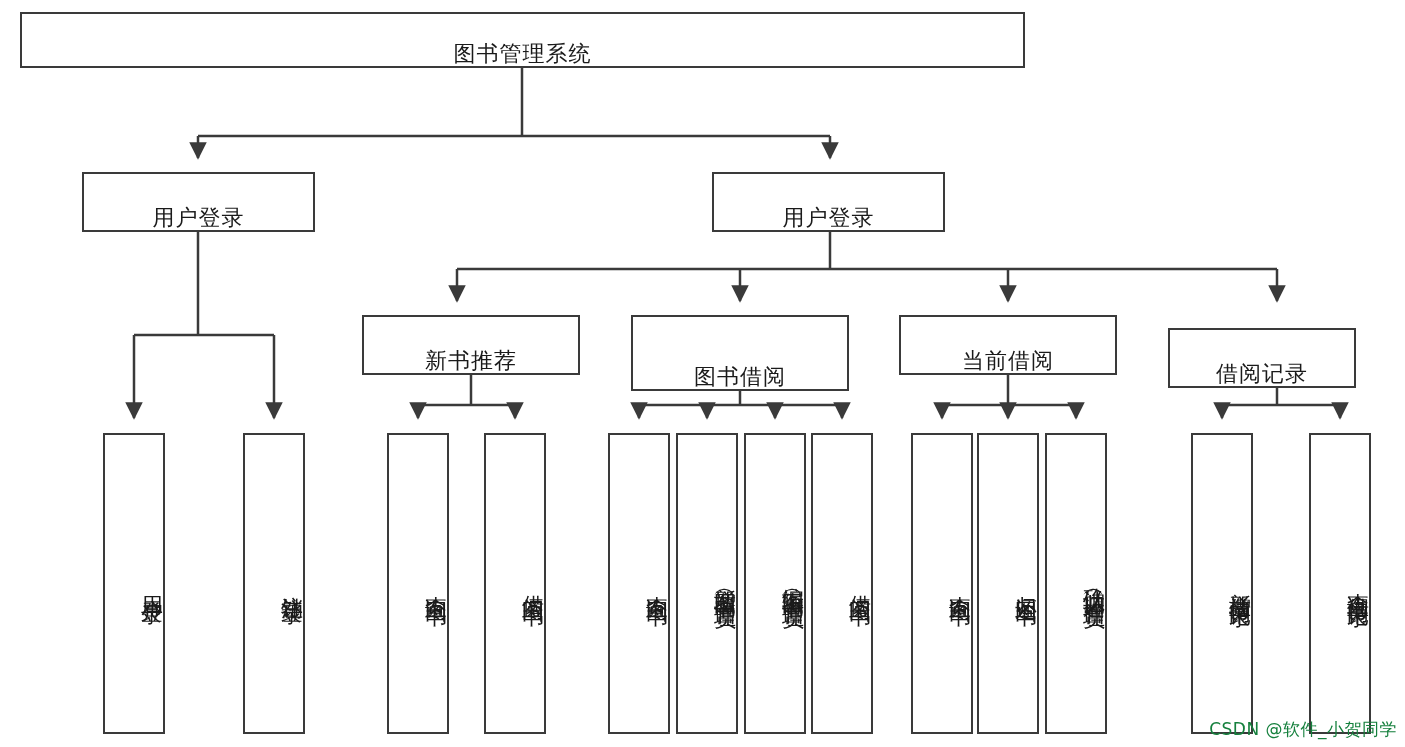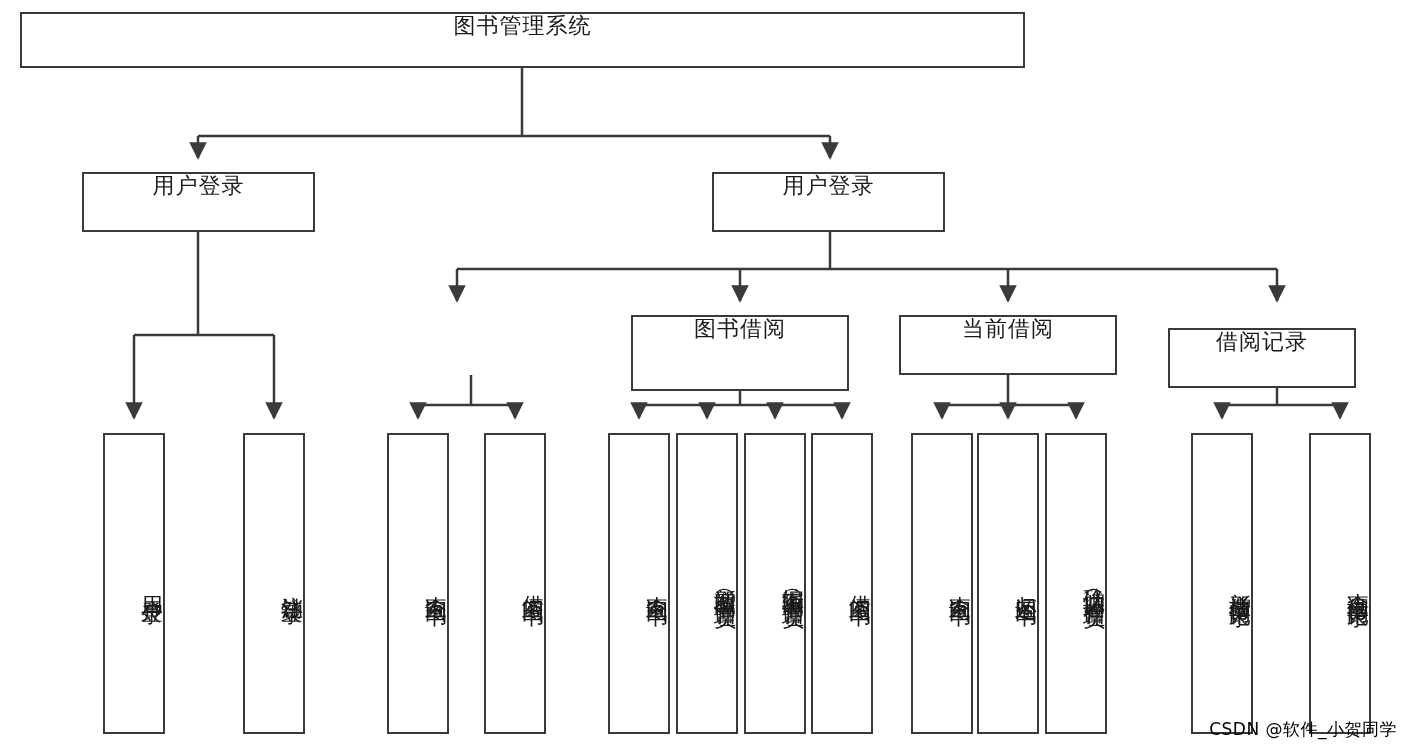--- a/index.html
+++ b/index.html
@@ -24,21 +24,21 @@
     width: 1405px;
     height: 747px;
     pointer-events: none;
   }
   .node {
     position: absolute;
     box-sizing: border-box;
     background: #ffffff;
     border: 2px solid #3a3a3a;
     display: flex;
-    align-items: flex-start;
+    align-items: flex-end;
     justify-content: center;
     color: #1a1a1a;
     z-index: 2;
   }
   .node.horiz {
     font-size: 22px;
     letter-spacing: 1px;
     line-height: 1.1;
   }
   .node.vert {
@@ -56,21 +56,21 @@
     writing-mode: vertical-rl;
     text-orientation: upright;
     display: block;
     text-align: center;
   }
   .watermark {
     position: absolute;
     right: 8px;
     bottom: 6px;
     font-size: 17px;
-    color: #000000;
+    color: #15803d;
     letter-spacing: 0.5px;
     white-space: nowrap;
     z-index: 3;
   }
 </style>
 </head>
 <body>
 
 <div id="canvas">
 
@@ -128,20 +128,23 @@
     <span>图书管理系统</span>
   </div>
 
   <div class="node horiz" style="left:82px; top:172px; width:233px; height:60px;">
     <span>用户登录</span>
   </div>
   <div class="node horiz" style="left:712px; top:172px; width:233px; height:60px;">
     <span>用户登录</span>
   </div>
 
+  <div class="node horiz" style="left:362px; top:315px; width:218px; height:60px;">
+    <span>新书推荐</span>
+  </div>
   <div class="node horiz" style="left:631px; top:315px; width:218px; height:76px;">
     <span>图书借阅</span>
   </div>
   <div class="node horiz" style="left:899px; top:315px; width:218px; height:60px;">
     <span>当前借阅</span>
   </div>
   <div class="node horiz" style="left:1168px; top:315px; width:188px; height:60px;margin-top:13px;">
     <span>借阅记录</span>
   </div>
 

